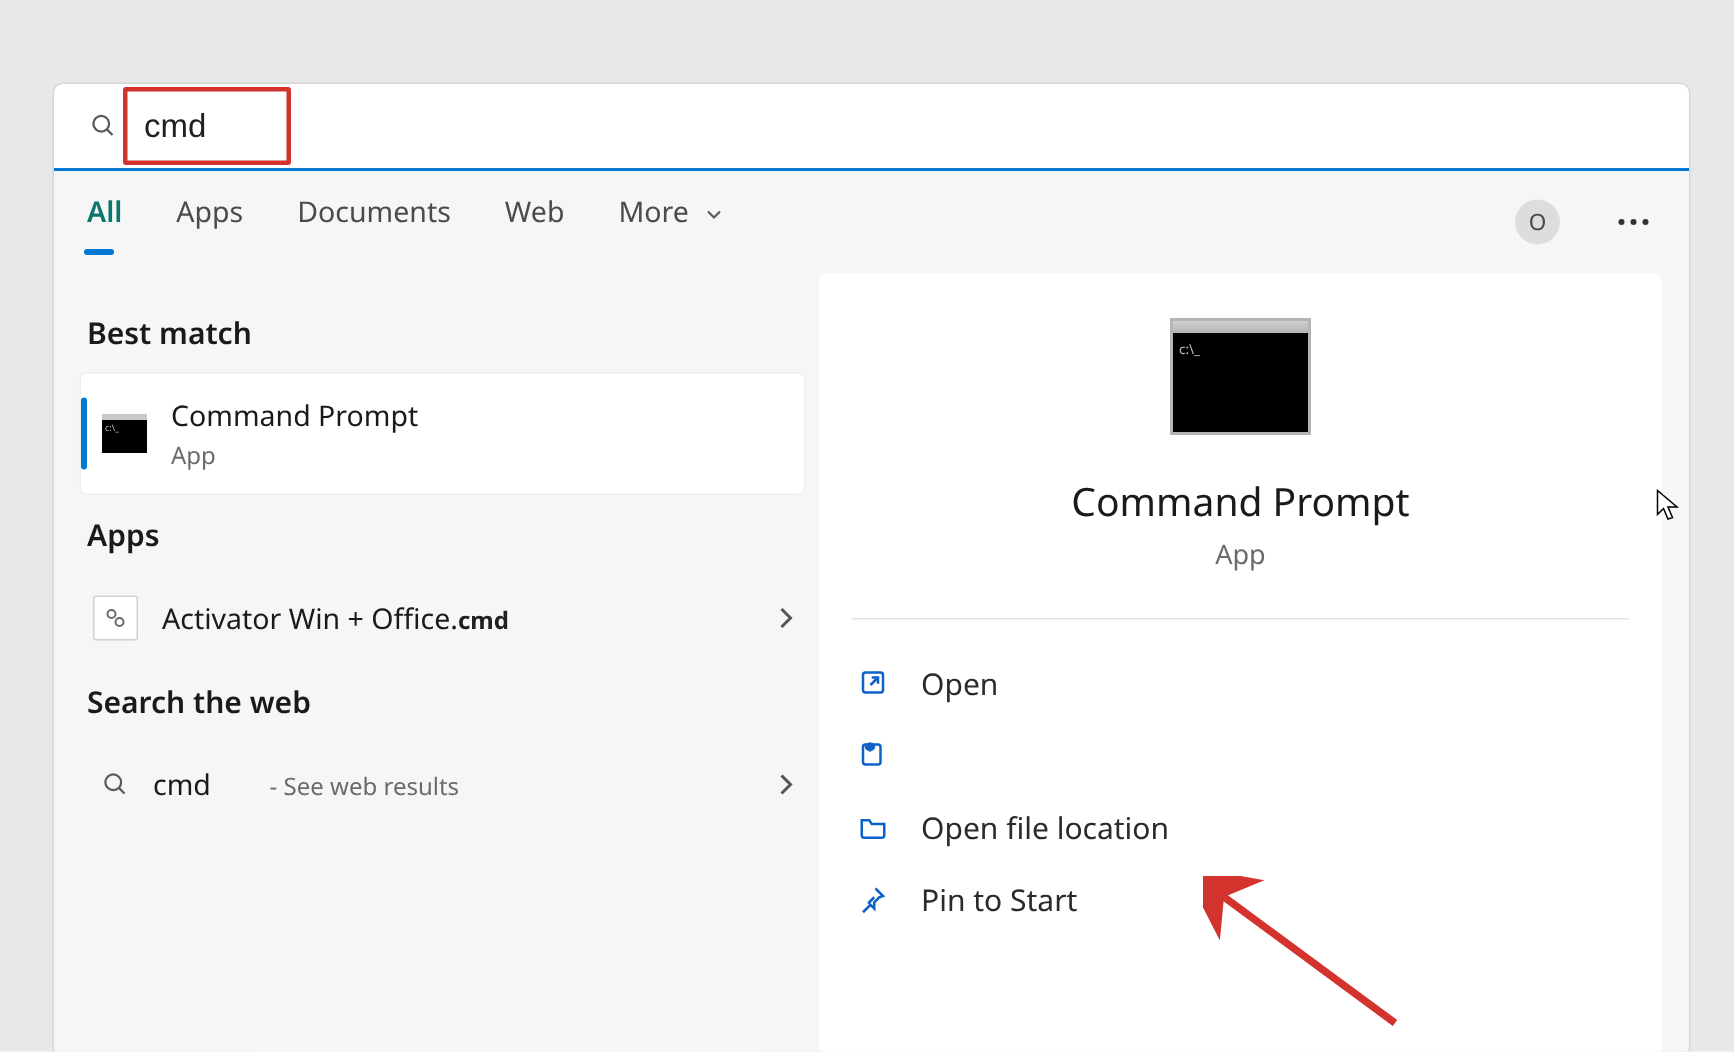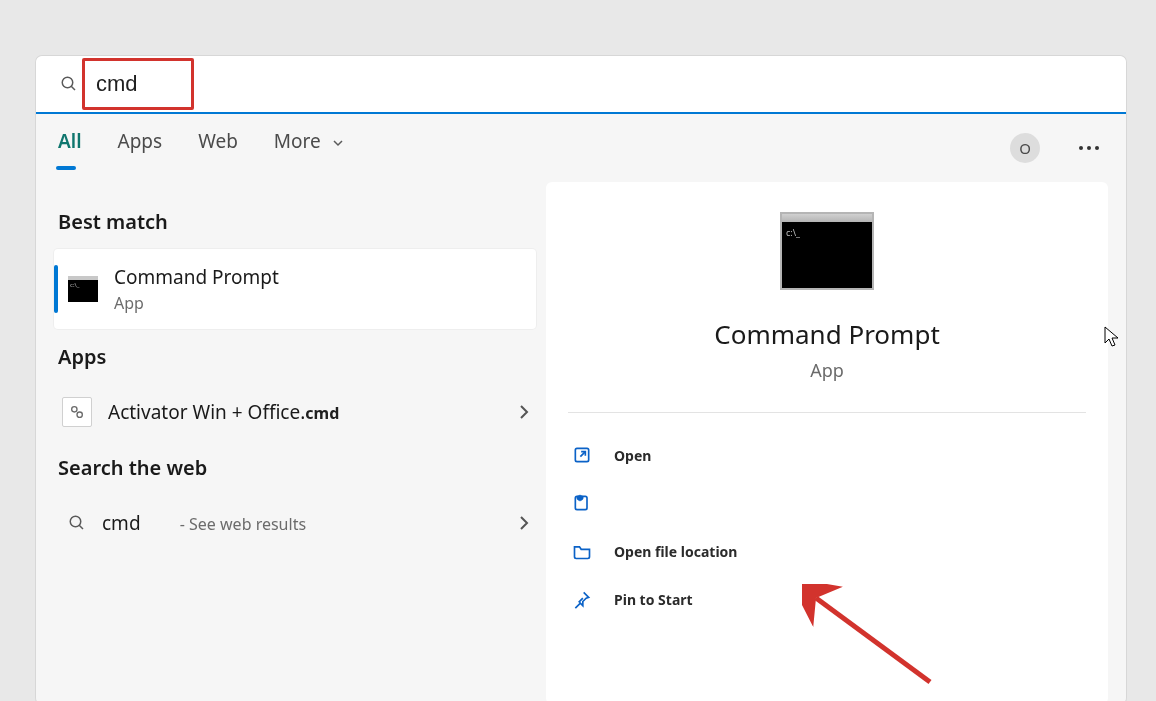--- a/index.html
+++ b/index.html
@@ -204,21 +204,21 @@
   .hero-title { font-size: 26px; font-weight: 400; margin-top: 26px; color:#1a1a1a; }
   .hero-sub { font-size: 18px; color:#6b6b6b; margin-top: 6px; }
   .hero-divider { width: 100%; height:1px; background:#e3e3e3; margin-top: 30px; }
   .action-list { width: 100%; margin-top: 18px; }
   .action-row {
     display:flex; align-items:center; gap: 22px;
     height: 48px; padding-left: 4px;
     cursor: pointer;
   }
   .action-row .ico { width:20px; height:20px; color:#0b62c7; flex:0 0 auto; }
-  .action-row .label { font-size: 14px; color:#2b2b2b;font-weight:bold; }
+  .action-row .label { font-size: 20px; color:#2b2b2b; }
 
   
   .annotation-arrow {
     position:absolute;
     left: 802px; top: 584px;
     width: 140px; height: 110px;
     pointer-events:none;
   }
   .cursor-arrow {
     position:absolute;
@@ -237,20 +237,21 @@
         <circle cx="10" cy="10" r="7"></circle>
         <line x1="20" y1="20" x2="15" y2="15"></line>
       </svg>
     <input class="search-input" type="text" autofocus="" value="cmd" style="">
     <div class="search-highlight"></div>
   </div>
 
   <div class="filters">
     <div class="tab active">All</div>
     <div class="tab">Apps</div>
+    <div class="tab">Documents</div>
     <div class="tab">Web</div>
     <div class="tab">
       <span>More</span>
       <svg class="more-chevron" viewBox="0 0 12 12" fill="none" stroke="#5a5a5a" stroke-width="1.5">
           <polyline points="2,4 6,8 10,4"></polyline>
         </svg>
     </div>
     <div class="filters-spacer"></div>
     <div class="avatar">O</div>
     <div class="more-dots">

